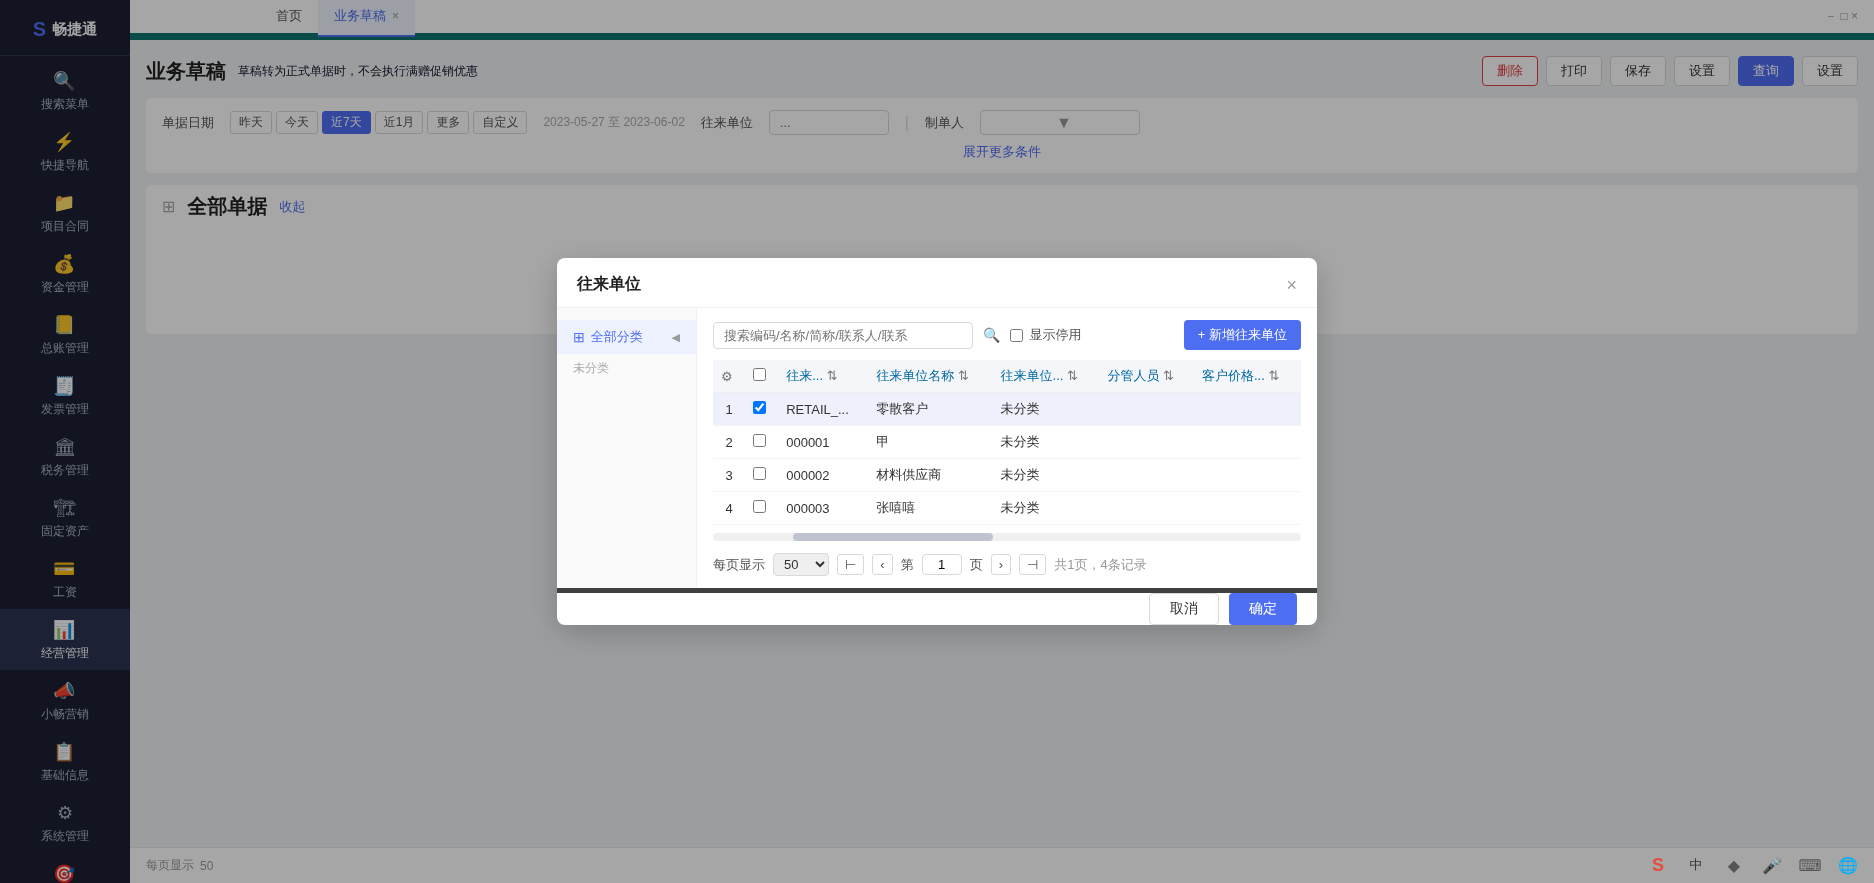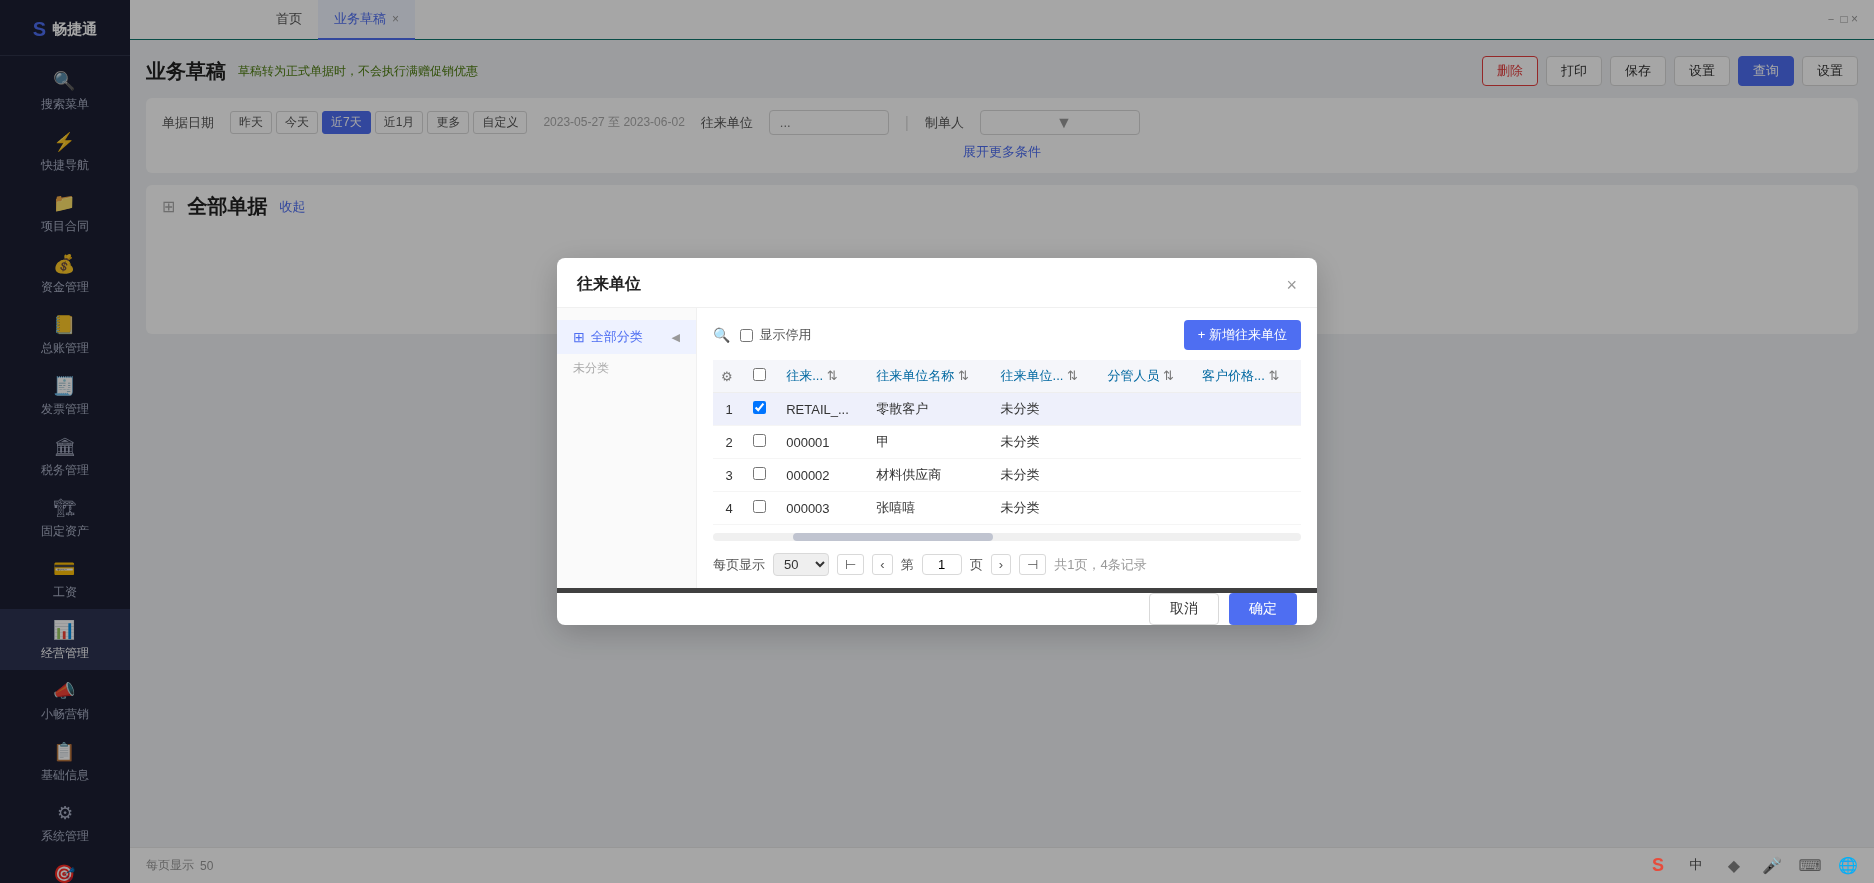--- a/index.html
+++ b/index.html
@@ -2,21 +2,21 @@
 <html><head>
   <meta charset="utf-8">
   <style>
     * { box-sizing: border-box; margin: 0; padding: 0; font-family: 'Microsoft YaHei', Arial, sans-serif; }
     body { background: #f0f2f5; width: 1874px; min-height: 883px; overflow: hidden; }
 
     
     .top-bar {
       height: 40px;
       background: #fff;
-      border-bottom: 1px solid #0f766e;
+      border-bottom: 7px solid #0f766e;
       display: flex;
       align-items: center;
       padding: 0 0 0 130px;
     }
     .tab-item {
       height: 40px;
       display: flex;
       align-items: center;
       padding: 0 16px;
       font-size: 13px;
@@ -111,21 +111,21 @@
       margin-bottom: 12px;
     }
     .page-title {
       font-size: 20px;
       font-weight: bold;
       color: #222;
     }
     .page-draft-tip {
       margin-left: 12px;
       font-size: 12px;
-      color: #4d7c0f;
+      color: #0f172a;
     }
     .page-actions {
       margin-left: auto;
       display: flex;
       align-items: center;
       gap: 8px;
     }
     .btn {
       padding: 5px 14px;
       border-radius: 4px;
@@ -635,20 +635,21 @@
           <span class="dialog-cat-collapse">◀</span>
         </div>
         <div class="cat-group">
           <span>未分类</span>
         </div>
       </div>
 
       <div class="dialog-main">
 
         <div class="dialog-search-row">
+          <input class="dialog-search-input" placeholder="搜索编码/名称/简称/联系人/联系" style="">
           <button class="dialog-search-btn">🔍</button>
           <label class="show-disabled-label">
             <input type="checkbox" style="">
             <span>显示停用</span>
           </label>
           <button class="add-btn">+ 新增往来单位</button>
         </div>
 
         <div style="overflow-x:auto; flex:1;">
           <table class="inner-table">

